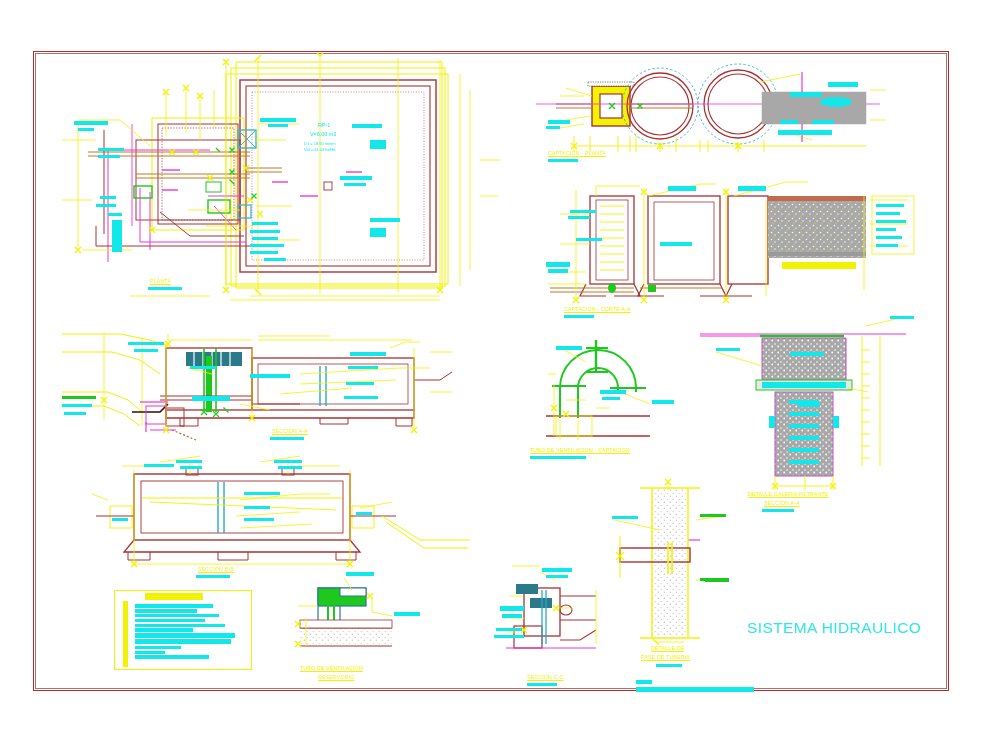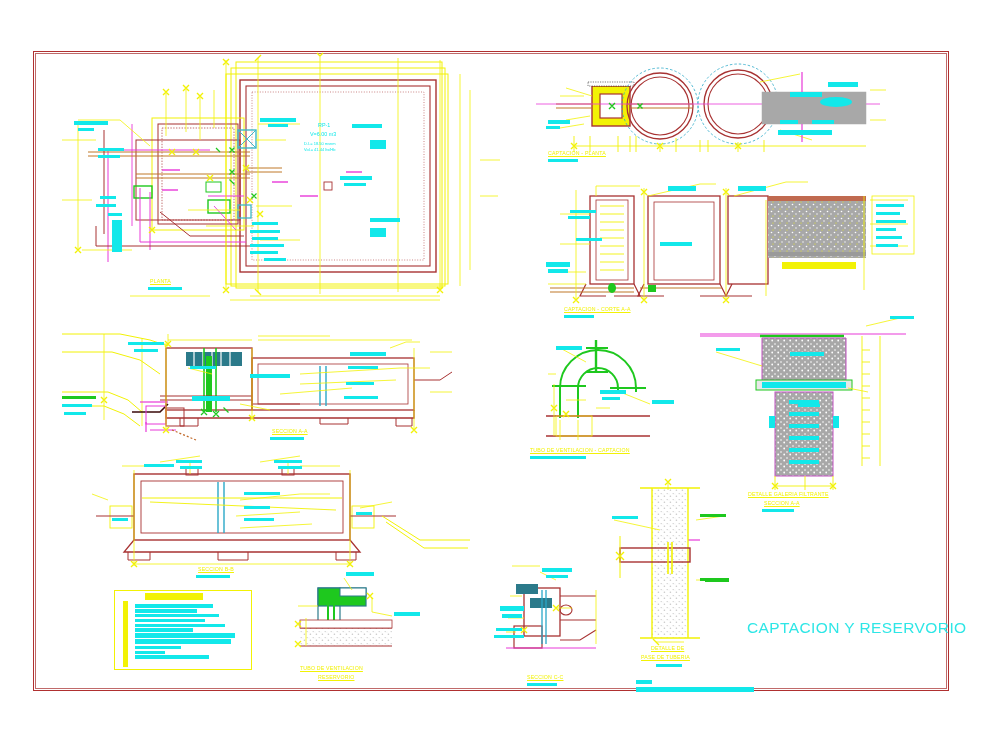--- a/index.html
+++ b/index.html
@@ -598,21 +598,21 @@
         <path d="M620 556 l-4 -4 M620 556 l4 4 M620 556 l-4 4 M620 556 l4 -4"></path>
         <path d="M668 482 l-3 -3 M668 482 l3 3 M668 482 l-3 3 M668 482 l3 -3"></path>
         <path d="M656 642 l-3 -3 M656 642 l3 3"></path>
       </g>
     </g>
 
     </g>
   </svg>
 
   <div class="title-main">
-    <div>CAPTACION Y RESERVORIO</div>
+    <div>SISTEMA HIDRAULICO</div>
   </div>
   <div class="gsw" style="left:705px;top:578px;width:24px;height:4px;"></div>
 
   <div class="tlabel ye cap capU" style="left:150px;top:278px;">PLANTA</div>
   <div class="swatch" style="left:148px;top:287px;width:34px;height:3.4px;"></div>
 
   <div class="tlabel ye cap capU" style="left:548px;top:150px;">CAPTACION - PLANTA</div>
   <div class="swatch" style="left:548px;top:159px;width:30px;height:3.4px;"></div>
 
   <div class="tlabel ye cap capU" style="left:564px;top:306px;">CAPTACION - CORTE A-A</div>

